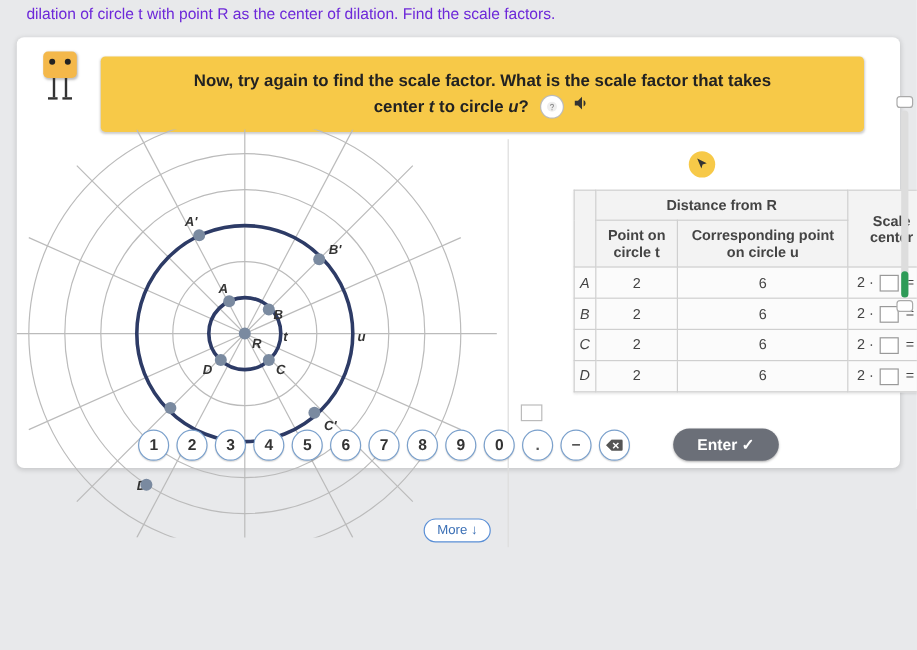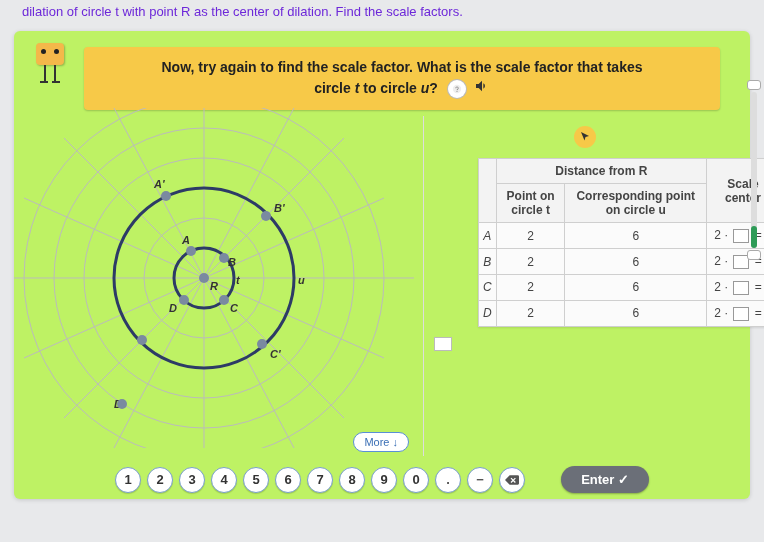--- a/index.html
+++ b/index.html
@@ -12,26 +12,26 @@
     position: relative;
     color: #333;
   }
   .top-crop {
     color: #6d28d9;
     font-size: 13px;
     padding: 4px 22px;
     font-weight: 500;
   }
   .main-card {
-    background: #bef264;
+    background: #ffffff;
     margin: 8px 14px 0 14px;
     border-radius: 6px;
     box-shadow: 0 1px 4px rgba(0,0,0,0.15);
     position: relative;
-    height: 468px;
+    height: 359px;
   }
   .prompt-bar {
     position: relative;
     margin: 0 30px 0 70px;
     padding-top: 16px;
   }
   .mascot {
     position: absolute;
     left: -48px;
     top: 12px;
@@ -166,21 +166,21 @@
     <div class="mascot">
       <div class="face"></div>
       <div class="leg l"></div>
         <div class="leg r"></div>
       <div class="foot l"></div>
         <div class="foot r"></div>
     </div>
     <div class="prompt">
       <span>Now, try again to find the scale factor. What is the scale factor that takes</span><br>
       <span class="line2">
-        <span>circle </span><span class="italic">t</span><span> to circle </span><span class="italic">u</span><span>?</span>
+        <span>center </span><span class="italic">t</span><span> to circle </span><span class="italic">u</span><span>?</span>
       </span>
       <span class="prompt-icons">
         <span class="hint-dot">
           <svg viewBox="0 0 24 24" fill="#888">
               <circle cx="12" cy="12" r="10" fill="#eee"></circle>
               <path d="M12 6a4 4 0 00-4 4h2a2 2 0 114 0c0 1-.5 1.5-1.3 2.2C11.8 13 11 13.7 11 15h2c0-.8.4-1.2 1.2-1.9C15.2 12.2 16 11.4 16 10a4 4 0 00-4-4zm-1 11h2v2h-2z" fill="#888"></path>
             </svg>
         </span>
         <span>
           <svg class="speaker" viewBox="0 0 24 24" fill="#333">

